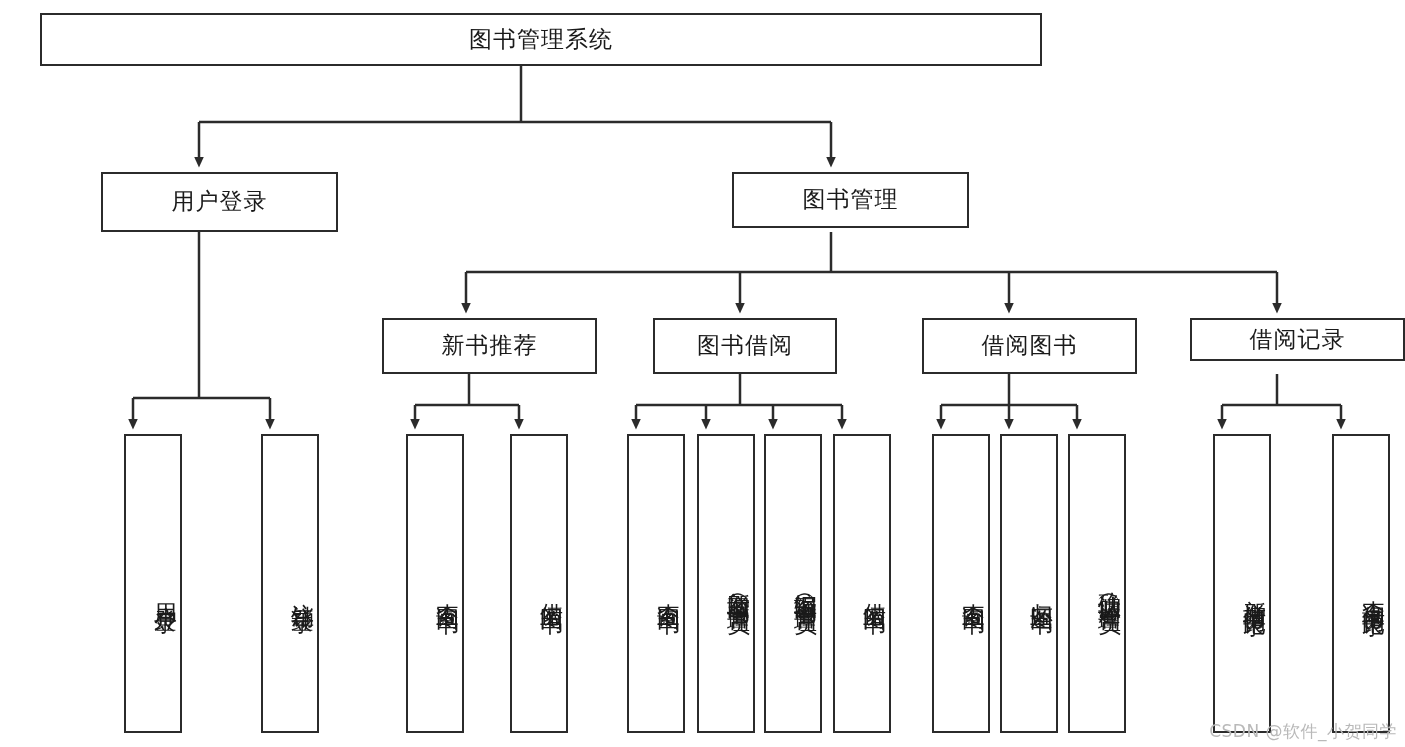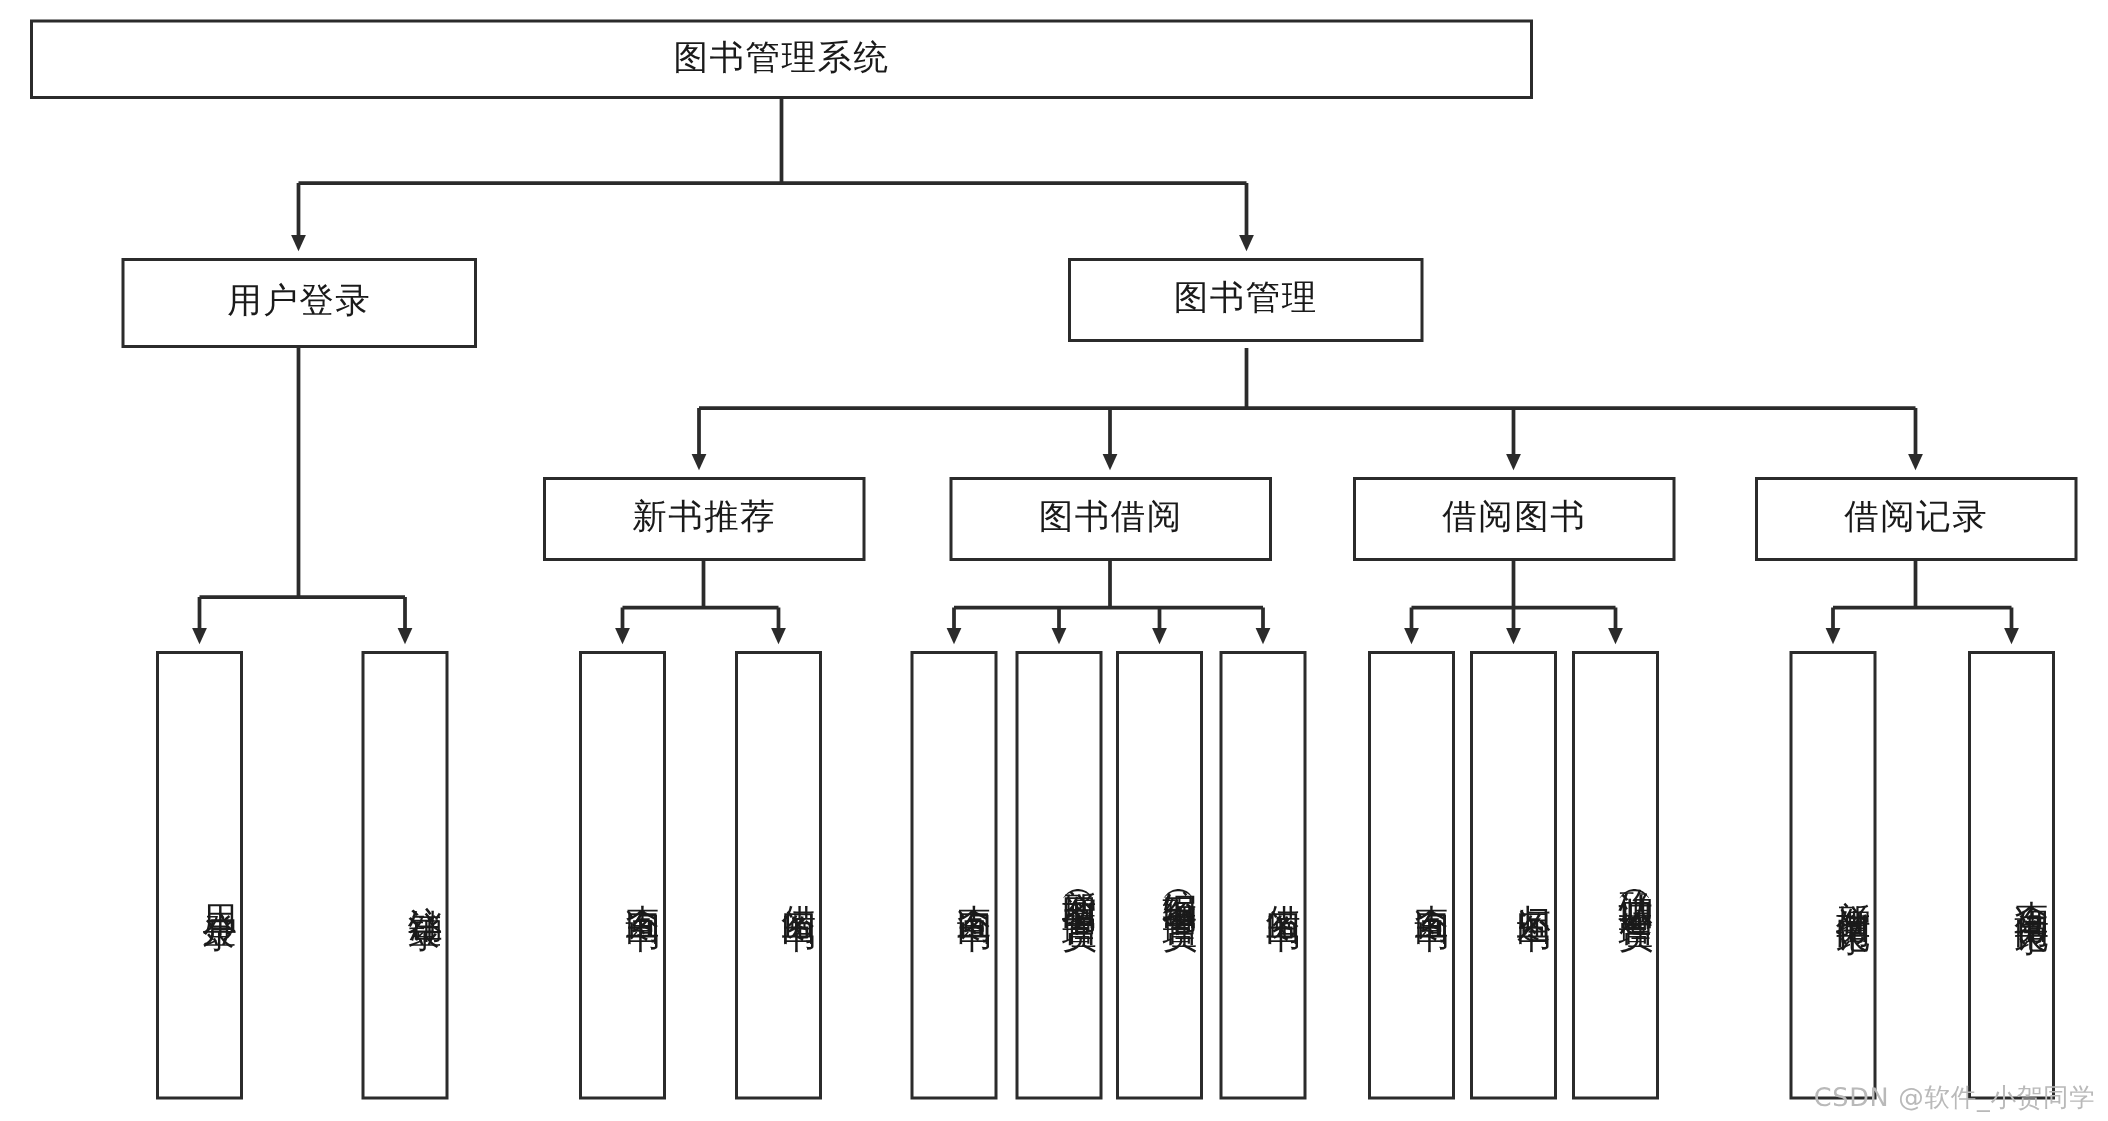--- a/index.html
+++ b/index.html
@@ -27,20 +27,21 @@
   }
   .node {
     position: absolute;
     box-sizing: border-box;
     background: #ffffff;
     border: 2px solid #2b2b2b;
     display: flex;
     align-items: center;
     justify-content: center;
     color: #1a1a1a;
+    margin-left: 20px;
   }
   .node.horiz {
     font-size: 23px;
     letter-spacing: 1px;
     line-height: 1.2;
   }
   .node.vert {
     writing-mode: vertical-rl;
     text-orientation: upright;
     font-size: 23px;
@@ -136,29 +137,29 @@
   </div>
 
   <div class="node horiz" style="left:712px; top:172px; width:237px; height:56px;">
     <span class="label">图书管理</span>
   </div>
 
   <div class="node horiz" style="left:362px; top:318px; width:215px; height:56px;">
     <span class="label">新书推荐</span>
   </div>
 
-  <div class="node horiz" style="left:633px; top:318px; width:215px; height:56px;align-items:center;">
+  <div class="node horiz" style="left:633px; top:318px; width:184px; height:56px;align-items:center;">
     <span class="label">图书借阅</span>
   </div>
 
   <div class="node horiz" style="left:902px; top:318px; width:215px; height:56px;">
     <span class="label">借阅图书</span>
   </div>
 
-  <div class="node horiz" style="left:1170px; top:318px; width:215px; height:56px;">
+  <div class="node horiz" style="left:1170px; top:318px; width:215px; height:43px;">
     <span class="label">借阅记录</span>
   </div>
 
   <div class="node vert" style="left:104px; top:434px; width:58px; height:299px;">
     <span class="label">用户登录</span>
   </div>
 
   <div class="node vert" style="left:241px; top:434px; width:58px; height:299px;">
     <span class="label">注销登录</span>
   </div>

